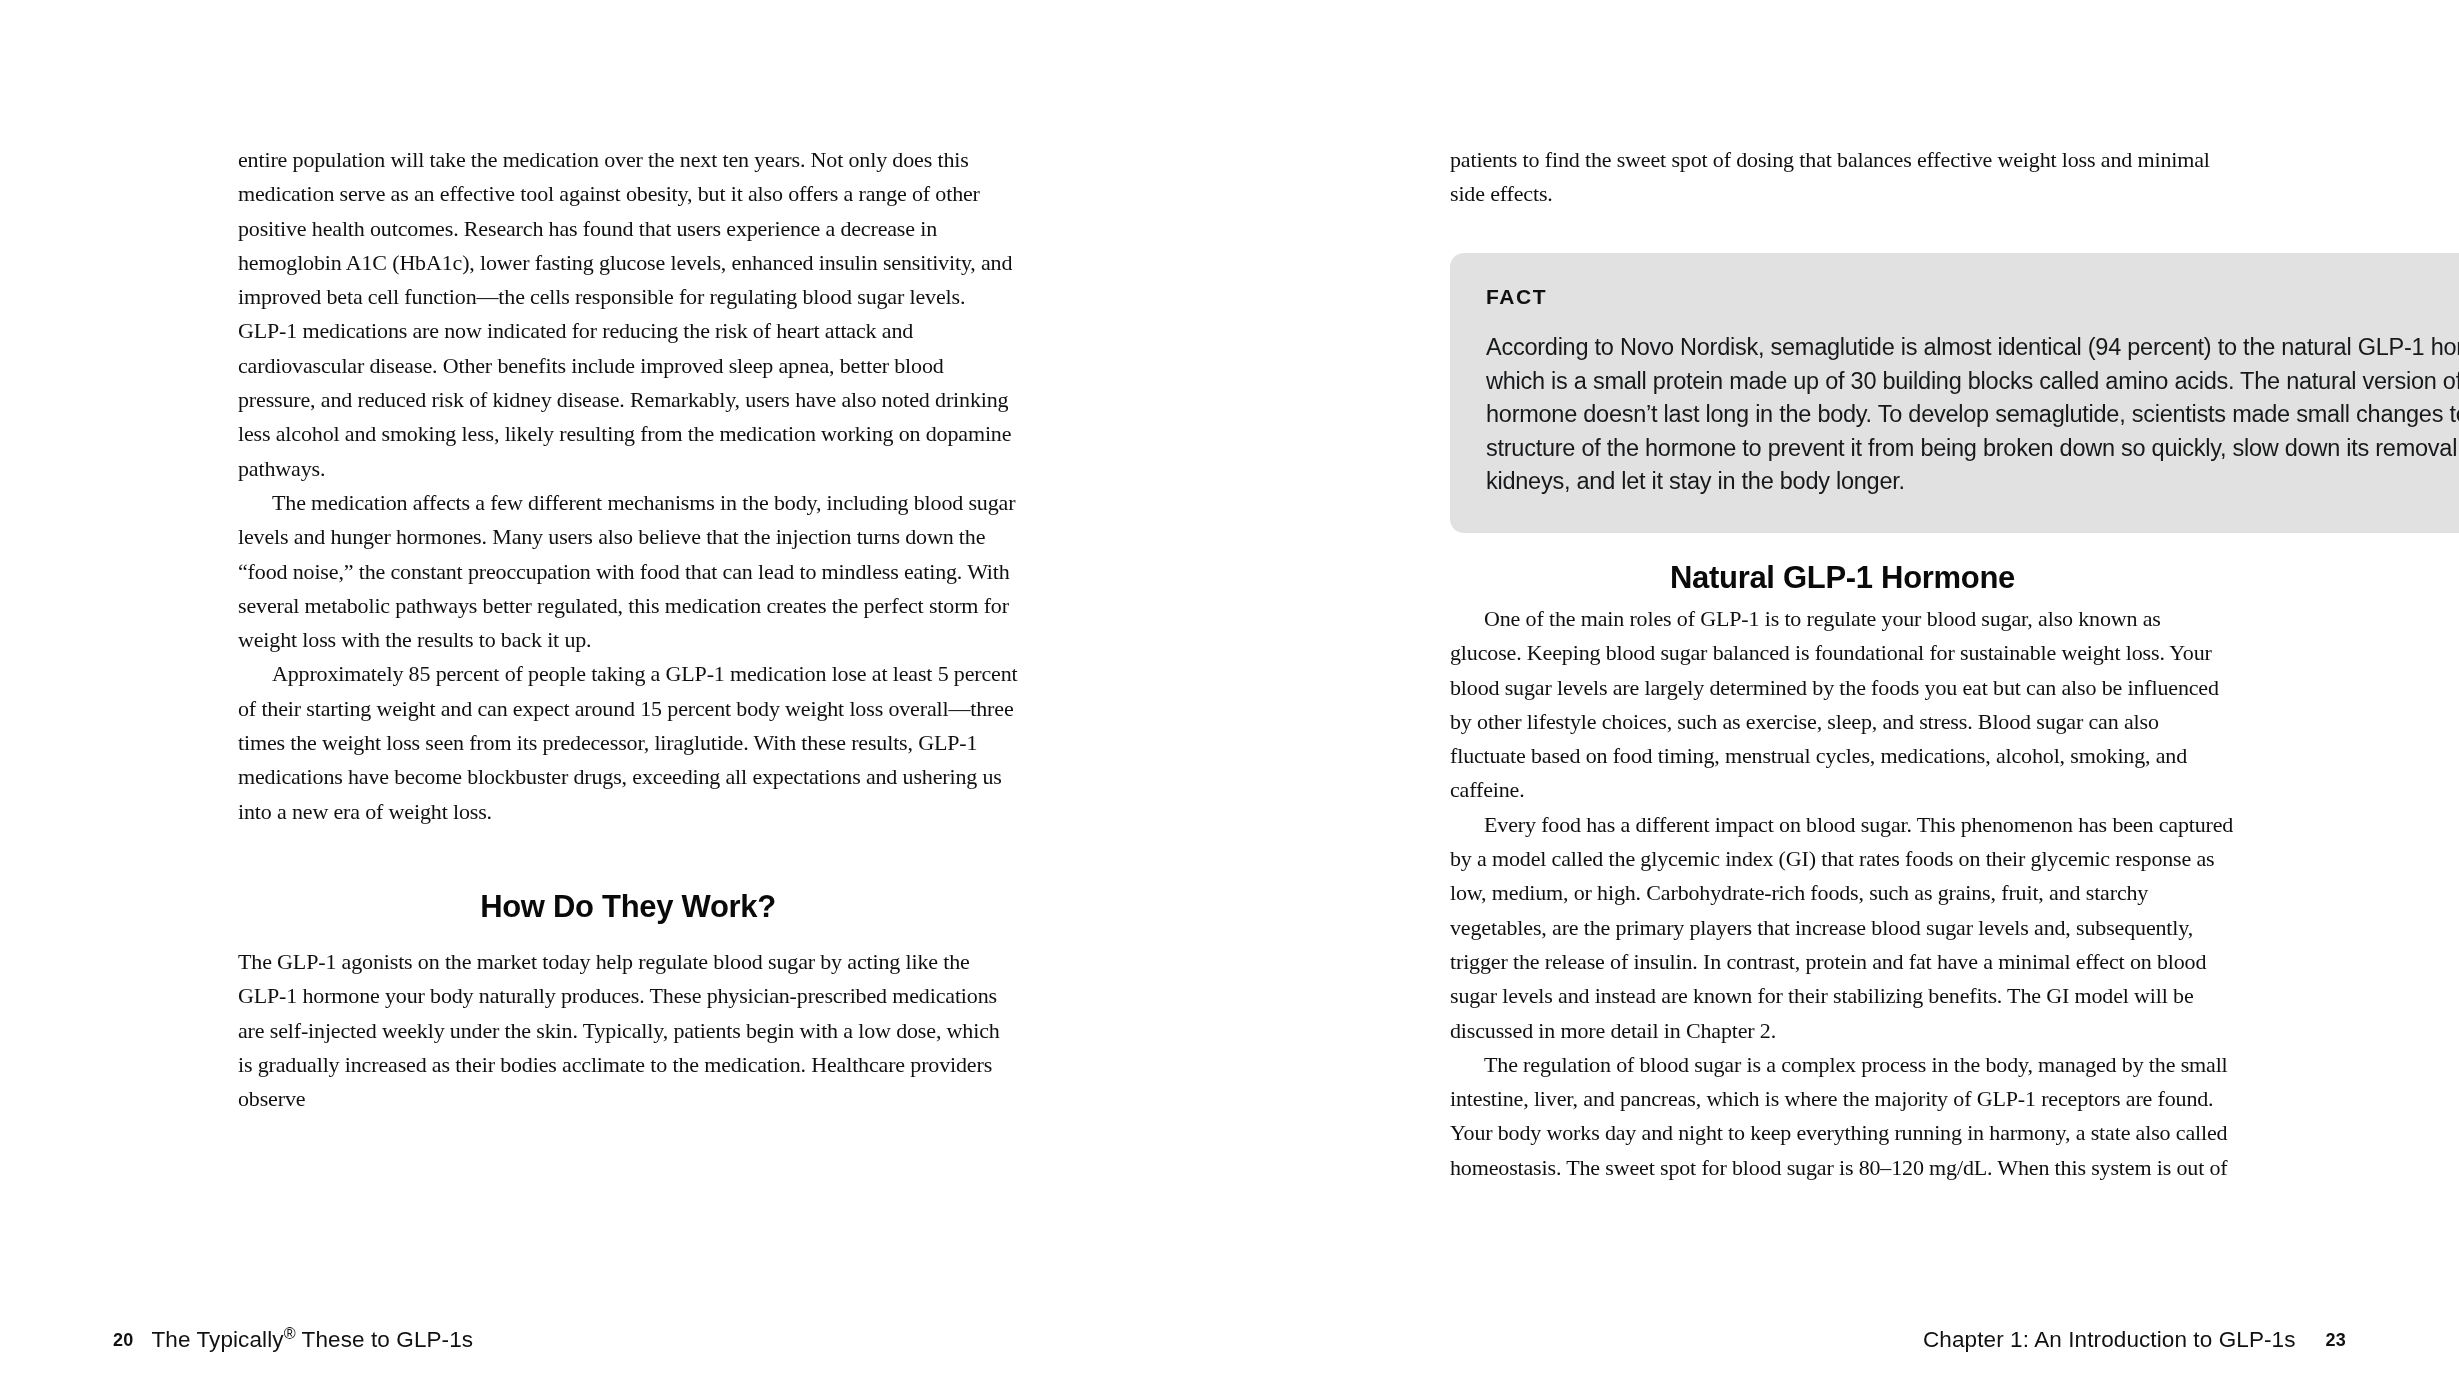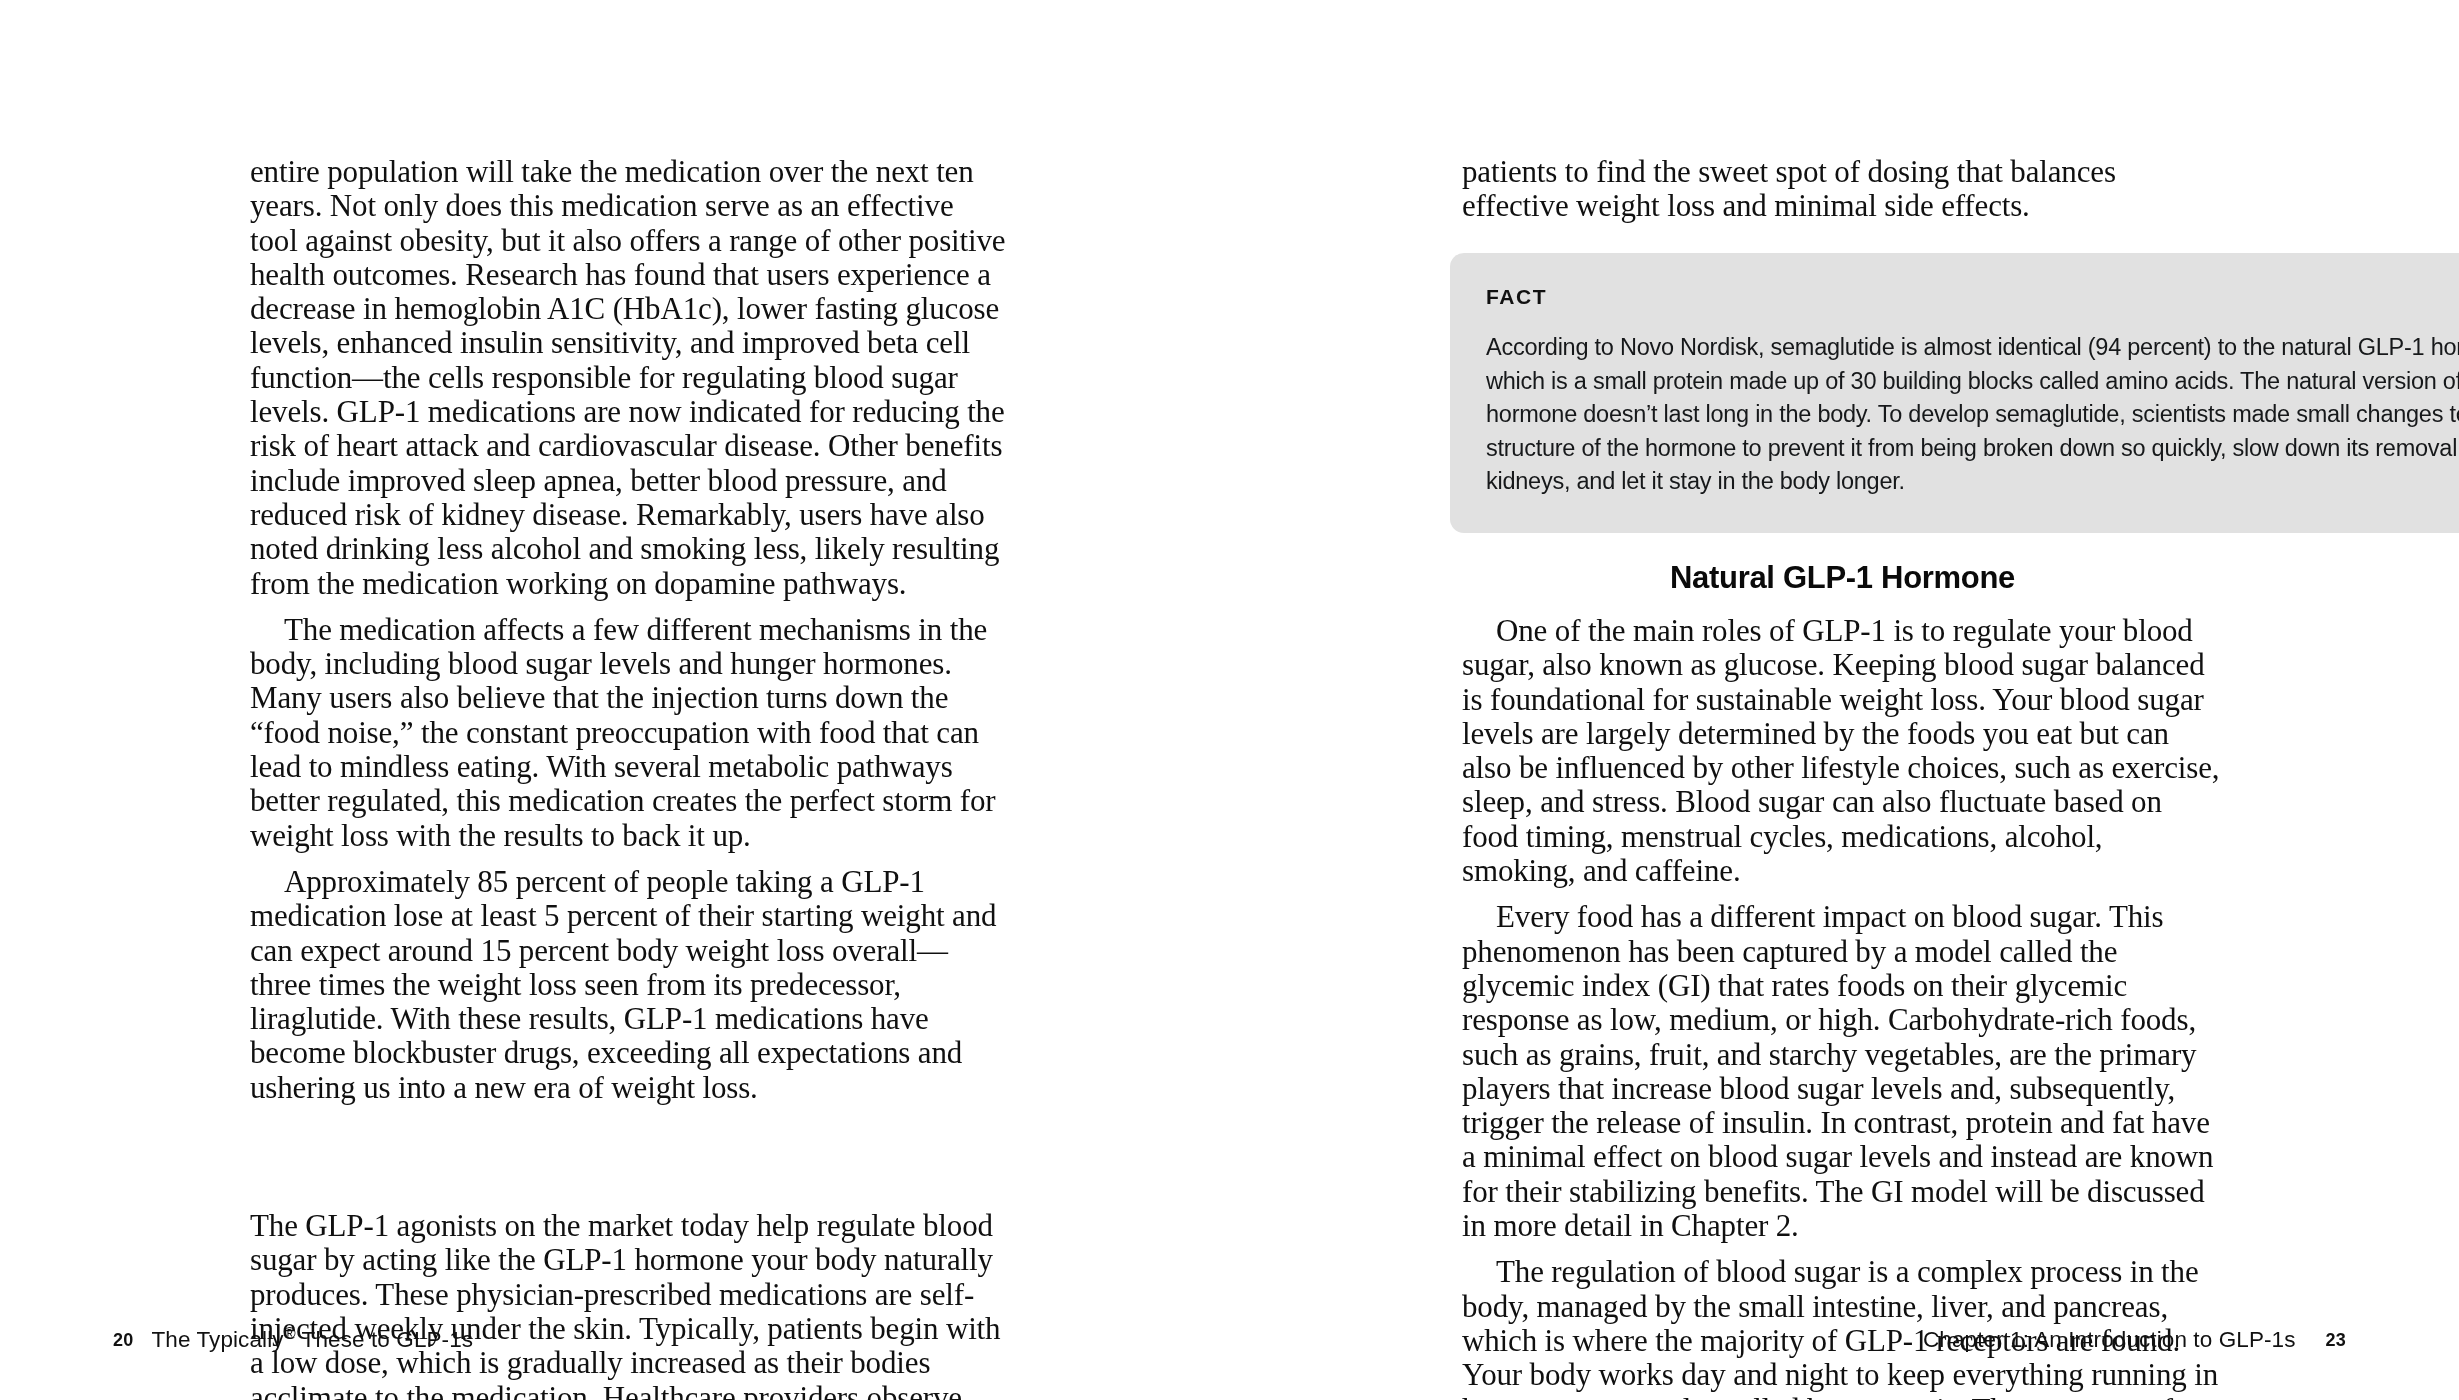--- a/index.html
+++ b/index.html
@@ -35,23 +35,23 @@
 
   .textblock {
     position: absolute;
     top: 143px;
   }
   .page-left .textblock  { left: 238px; width: 780px; }
   .page-right .textblock { left: 221px; width: 785px; }
 
   
   p.body {
-    margin: 12px;
+    margin: 0;
     font-family: "Liberation Serif", serif;
-    font-size: 31px;
+    font-size: 22px;
     line-height: 34.3px;
     letter-spacing: -0.15px;
     text-align: left;
     color: #101010;
     -webkit-font-smoothing: antialiased;
   }
   p.body.indent { text-indent: 34px; }
 
   
   h2.section-head {
@@ -135,20 +135,21 @@
     <div class="textblock">
 
       <p class="body">entire population will take the medication over the next ten years. Not only does this medication serve as an effective tool against obesity, but it also offers a range of other positive health outcomes. Research has found that users experience a decrease in hemoglobin A1C (HbA1c), lower fasting glucose levels, enhanced insulin sensitivity, and improved beta cell function—the cells responsible for regulating blood sugar levels. GLP-1 medications are now indicated for reducing the risk of heart attack and cardiovascular disease. Other benefits include improved sleep apnea, better blood pressure, and reduced risk of kidney disease. Remarkably, users have also noted drinking less alcohol and smoking less, likely resulting from the medication working on dopamine pathways.</p>
 
       <p class="body indent">The medication affects a few different mechanisms in the body, including blood sugar levels and hunger hormones. Many users also believe that the injection turns down the “food noise,” the constant preoccupation with food that can lead to mindless eating. With several metabolic pathways better regulated, this medication creates the perfect storm for weight loss with the results to back it up.</p>
 
       <p class="body indent">Approximately 85 percent of people taking a GLP-1 medication lose at least 5 percent of their starting weight and can expect around 15 percent body weight loss overall—three times the weight loss seen from its predecessor, liraglutide. With these results, GLP-1 medications have become blockbuster drugs, exceeding all expectations and ushering us into a new era of weight loss.</p>
 
       <div class="head-gap-before"></div>
 
+      <h2 class="section-head">How Do They Work?</h2>
 
       <div class="head-gap-after"></div>
 
       <p class="body">The GLP-1 agonists on the market today help regulate blood sugar by acting like the GLP-1 hormone your body naturally produces. These physician-prescribed medications are self-injected weekly under the skin. Typically, patients begin with a low dose, which is gradually increased as their bodies acclimate to the medication. Healthcare providers observe</p>
     </div>
 
     <div class="footer footer-left">
       <span class="folio">20</span>
       <span class="runhead"><span>The Typically</span><span class="reg">®</span><span> These to GLP-1s</span></span>
     </div>

